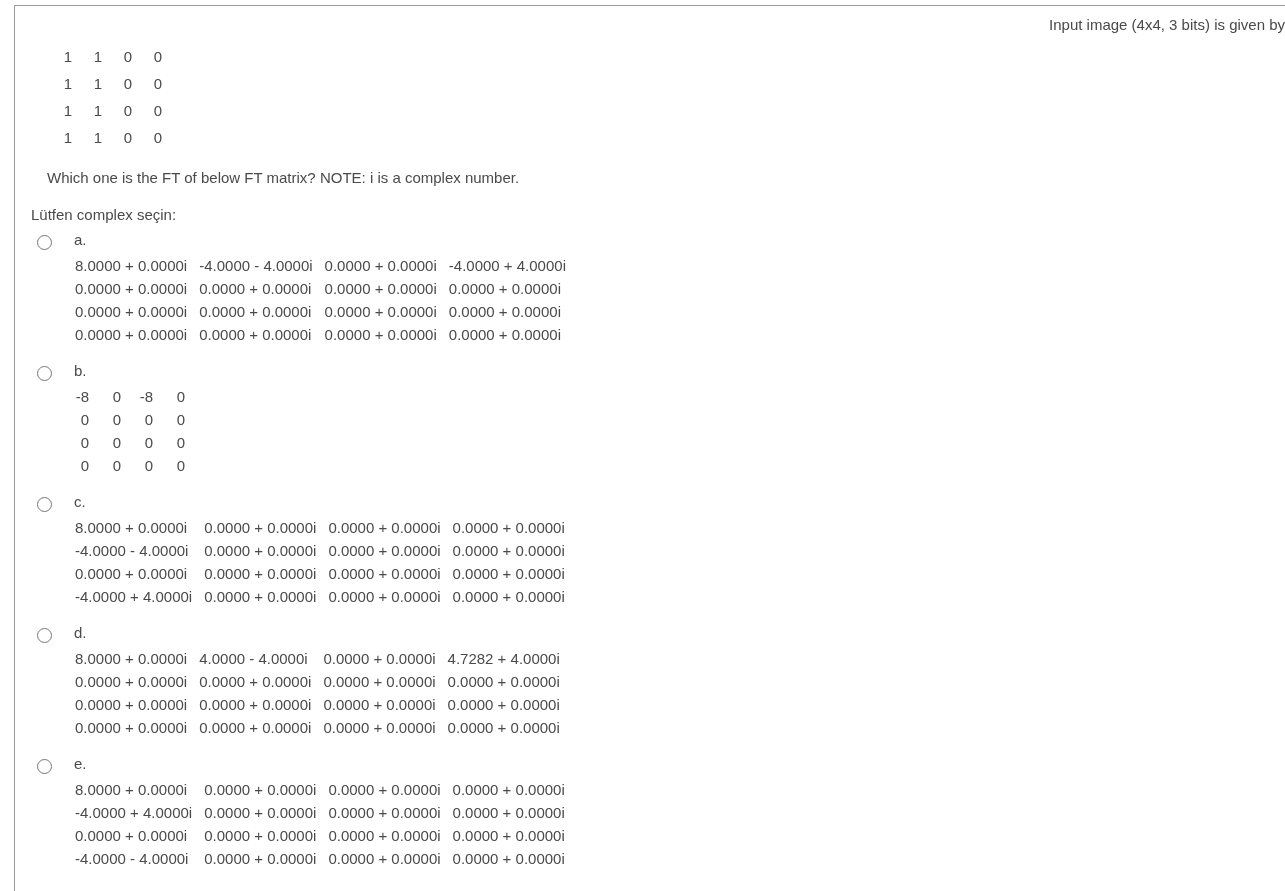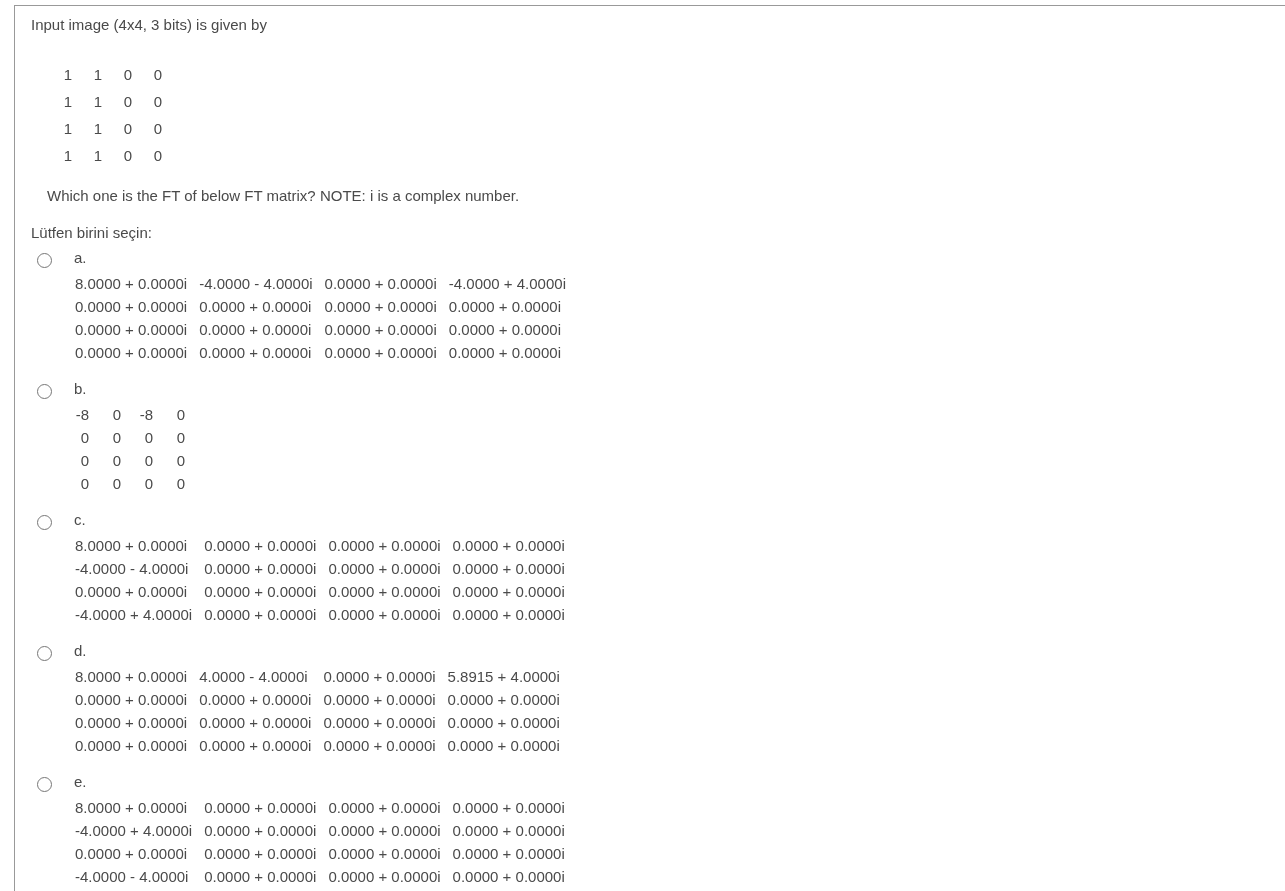--- a/index.html
+++ b/index.html
@@ -10,21 +10,22 @@
     color: #4a4a4a;
     background: #ffffff;
   }
   .outer {
     border-left: 1px solid #999;
     border-top: 1px solid #999;
     margin: 5px 0 0 14px;
     padding: 8px 0 8px 16px;
   }
   .qline {
-    margin: 2px 0 24px 0;
+    margin: 2px 0 6px 0;
+    text-align: right;
   }
   table.matrix {
     border-collapse: separate;
     border-spacing: 14px 8px;
     margin-left: 12px;
   }
   table.matrix td {
     text-align: right;
     min-width: 14px;
     font-variant-numeric: tabular-nums;
@@ -104,21 +105,21 @@
       <td>1</td>
       <td>1</td>
       <td>0</td>
       <td>0</td>
     </tr>
   </tbody>
     </table>
 
   <div class="note">Which one is the FT of below FT matrix? NOTE: i is a complex number.</div>
 
-  <div class="prompt">Lütfen birini seçin:</div>
+  <div class="prompt">Lütfen complex seçin:</div>
 
   <div class="opt">
     <div class="radio"></div>
     <div class="opt-body">
       <div class="opt-letter">a.</div>
       <table class="ft">
         <tbody>
             <tr>
           <td>8.0000 + 0.0000i</td>
           <td>-4.0000 - 4.0000i</td>
@@ -221,21 +222,21 @@
   <div class="opt">
     <div class="radio"></div>
     <div class="opt-body">
       <div class="opt-letter">d.</div>
       <table class="ft">
         <tbody>
             <tr>
           <td>8.0000 + 0.0000i</td>
           <td>4.0000 - 4.0000i</td>
           <td>0.0000 + 0.0000i</td>
-          <td>5.8915 + 4.0000i</td>
+          <td>4.7282 + 4.0000i</td>
         </tr>
         <tr>
           <td>0.0000 + 0.0000i</td>
           <td>0.0000 + 0.0000i</td>
           <td>0.0000 + 0.0000i</td>
           <td>0.0000 + 0.0000i</td>
         </tr>
         <tr>
           <td>0.0000 + 0.0000i</td>
           <td>0.0000 + 0.0000i</td>

